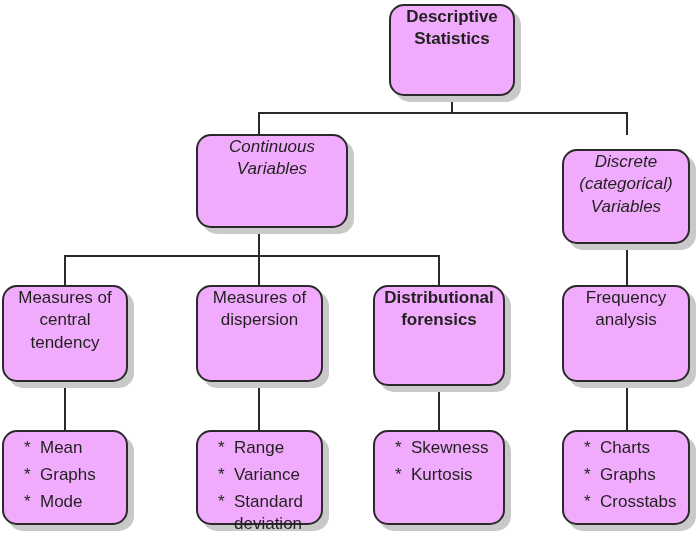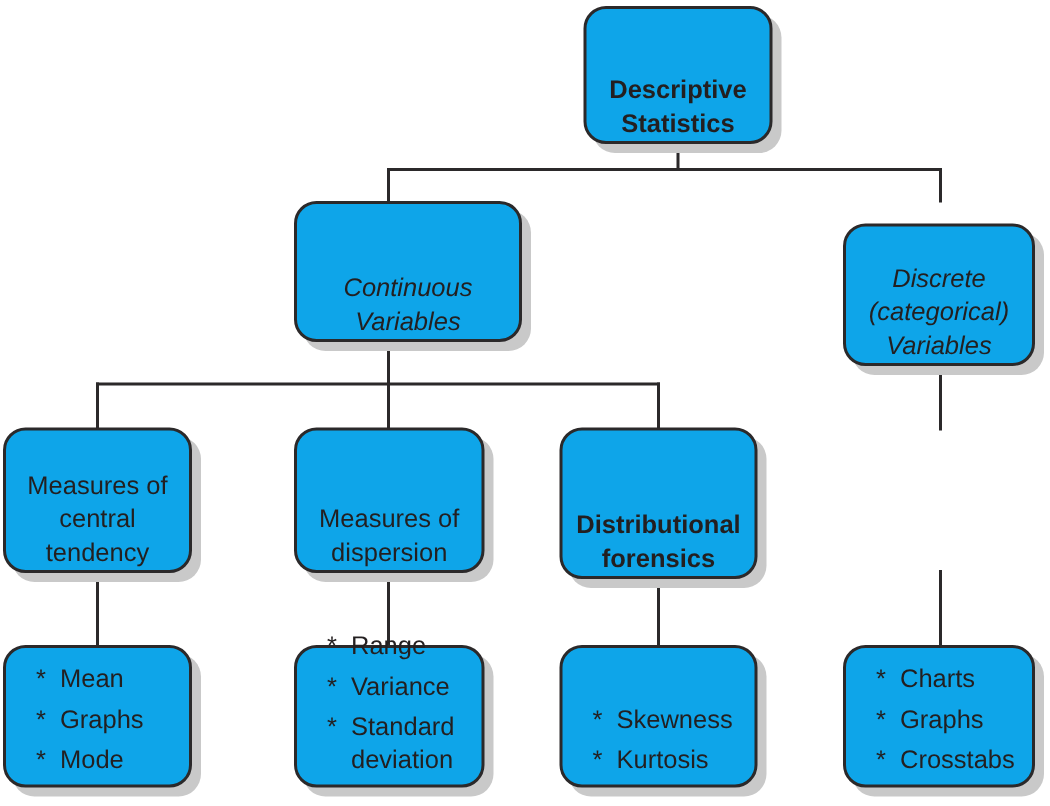--- a/index.html
+++ b/index.html
@@ -14,27 +14,27 @@
   }
   
   .line {
     position: absolute;
     background: #2b292a;
     z-index: 1;
   }
   
   .box {
     position: absolute;
-    background: #0ea5e9;
+    background: #f0abfc;
     border: 2px solid #2b292a;
     border-radius: 15px;
     box-shadow: 6px 6px 0 #c9c9c9;
     z-index: 2;
     display: flex;
-    align-items: flex-end;
+    align-items: flex-start;
     justify-content: center;
     box-sizing: border-box;
   }
   .box-label {
     white-space: pre-line;
     text-align: center;
     font-size: 17px;
     line-height: 1.32;
   }
   .label-bold   { font-weight: bold; }
@@ -119,20 +119,24 @@
 tendency</div>
   </div>
   <div class="box" id="box-dispersion">
     <div class="box-label">Measures of
 dispersion</div>
   </div>
   <div class="box" id="box-forensics">
     <div class="box-label">Distributional
 forensics</div>
   </div>
+  <div class="box" id="box-frequency">
+    <div class="box-label">Frequency
+analysis</div>
+  </div>
 
   <div class="box leaf" id="box-leaf-central">
     <div class="leaf-list">
       <div class="leaf-item">
         <span class="leaf-bullet">*</span>
         <span class="leaf-text">Mean</span>
       </div>
       <div class="leaf-item">
         <span class="leaf-bullet">*</span>
         <span class="leaf-text">Graphs</span>

